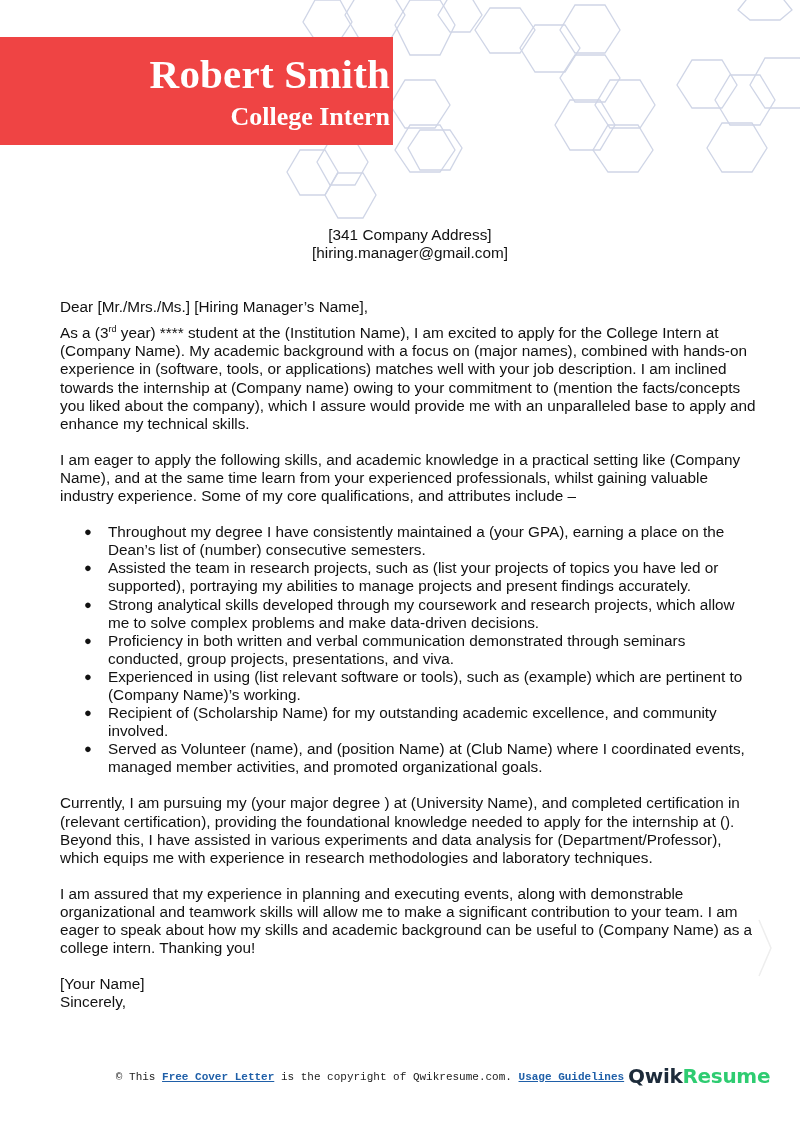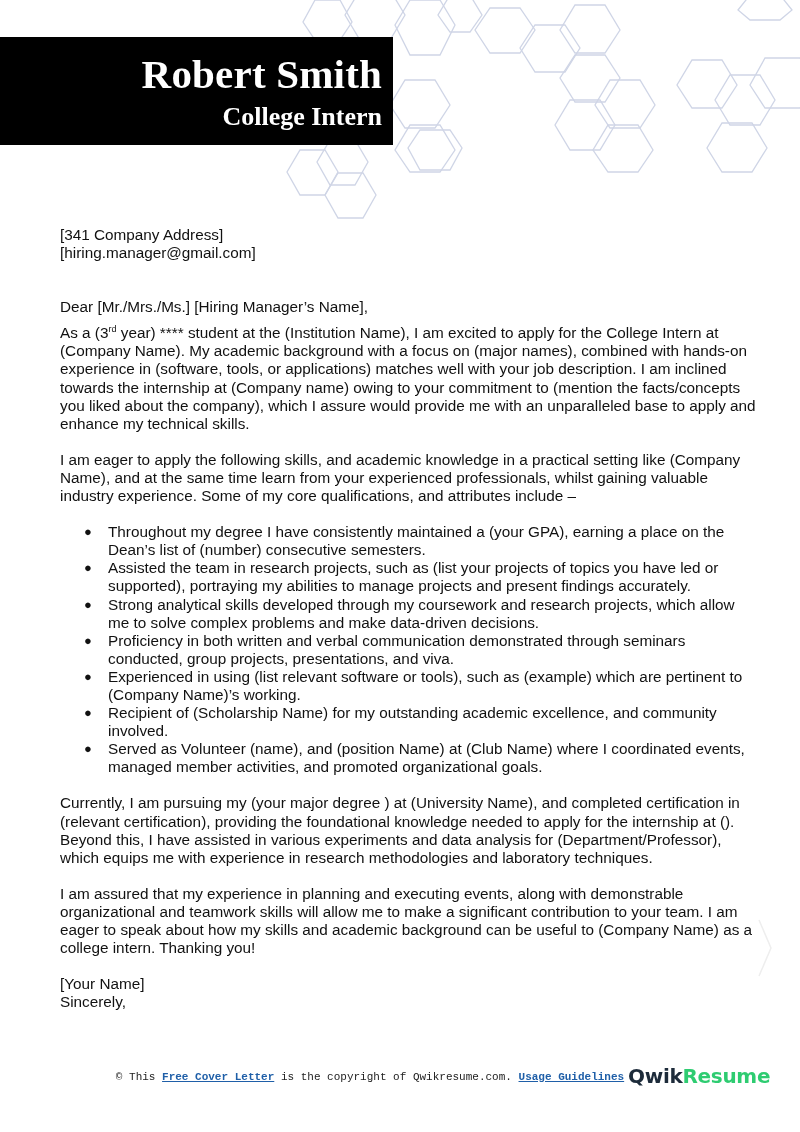--- a/index.html
+++ b/index.html
@@ -1,24 +1,24 @@
 <!DOCTYPE html>
 <html><head>
 <meta charset="utf-8">
 <style>
   html, body { margin: 0; padding: 0; background: #ffffff; }
   body { width: 800px; height: 1132px; position: relative; overflow: hidden; font-family: "Liberation Sans", sans-serif; color: #111; }
   .hex-bg { position: absolute; left: 0; top: 0; width: 800px; height: 240px; pointer-events: none; }
   .hex-bg polygon { fill: none; stroke: #cfd5e6; stroke-width: 1.3; }
-  .banner { position: absolute; left: 0; top: 37px; width: 393px; height: 108px; background: #000000; box-sizing: border-box; text-align: right; padding-right: 11px; }
+  .banner { position: absolute; left: 0; top: 37px; width: 393px; height: 108px; background: #ef4444; box-sizing: border-box; text-align: right; padding-right: 3px; }
   .banner .name { font-family: "Liberation Serif", "DejaVu Serif", serif; font-weight: bold; color: #fff; font-size: 41px; line-height: 44px; padding-top: 15px; letter-spacing: 0.2px; }
   .banner .role { font-family: "Liberation Serif", "DejaVu Serif", serif; font-weight: bold; color: #fff; font-size: 26px; line-height: 30px; margin-top: 6px; }
   .content { position: absolute; left: 60px; top: 226px; width: 700px; font-size: 15.3px; line-height: 18.1px; color: #111; }
   .content p { margin: 0; }
-  .addr { margin-bottom: 36px !important; }
+  .addr { margin-bottom: 36px !important; text-align: center; }
   .salute { margin-bottom: 8px !important; }
   .para { margin-bottom: 18px !important; }
   sup { font-size: 9px; line-height: 0; vertical-align: 6px; }
   ul.bullets { list-style: none; margin: 4px 0 18px 0; padding: 0 0 0 48px; }
   ul.bullets li { position: relative; }
   ul.bullets li .dot { position: absolute; left: -24px; top: 0; font-size: 13px; }
   .footer { position: absolute; left: 0; top: 1071px; width: 740px; text-align: center; font-size: 11px; color: #222; font-family: Liberation Mono, monospace; }
   .footer a { color: #1f5fa8; font-weight: bold; text-decoration: underline; }
   .logo { position: absolute; left: 628px; top: 1064px; font-family: "DejaVu Sans", sans-serif; font-size: 20px; font-weight: bold; letter-spacing: -0.3px; text-align: right; }
   .logo .q { color: #1d2b3a; }

